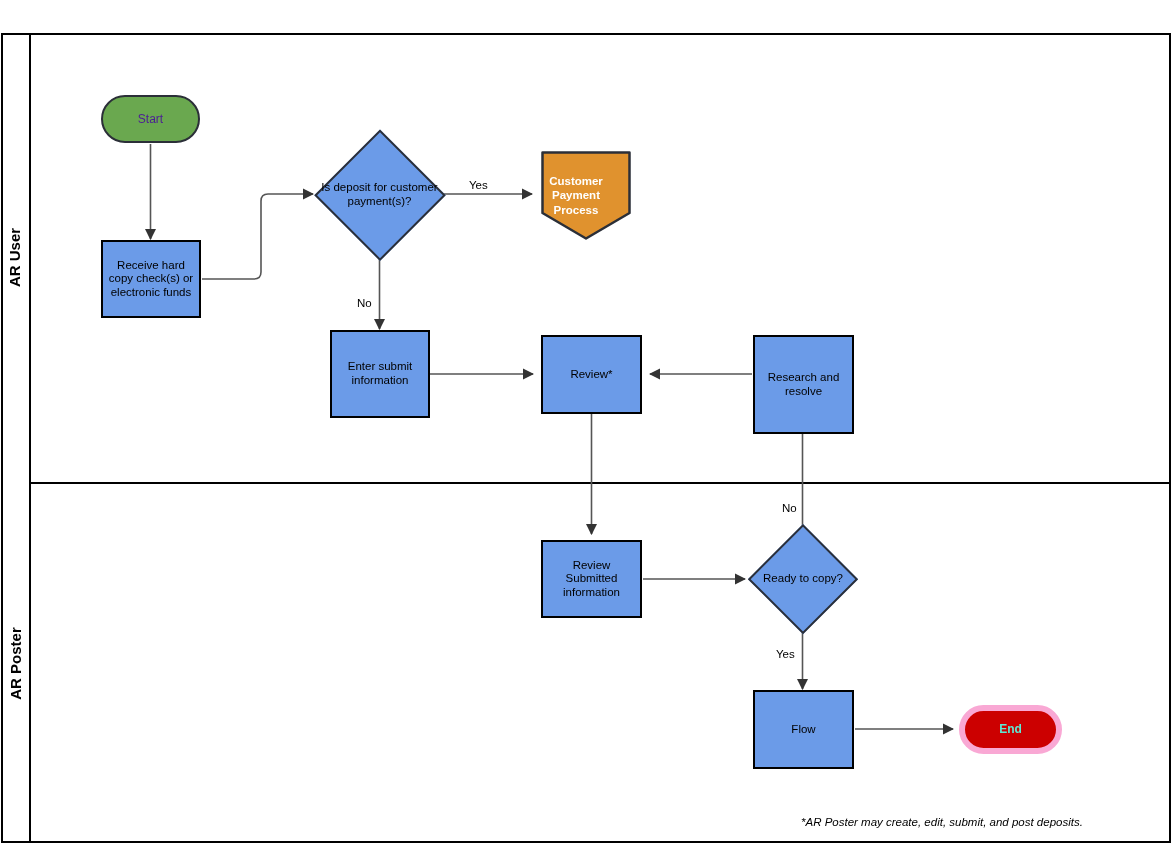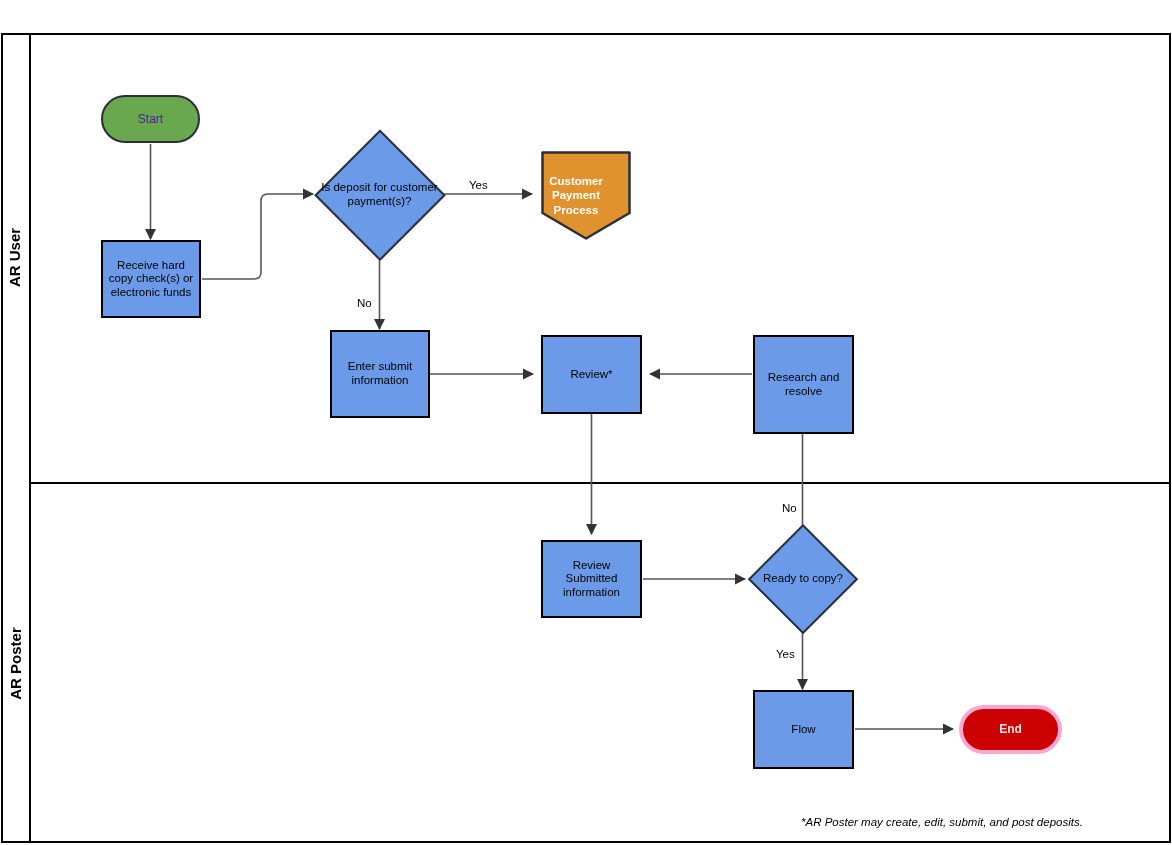--- a/index.html
+++ b/index.html
@@ -110,23 +110,23 @@
   .node-terminator-start {
     background: #6AA84F;
     border: 2px solid #2b2f38;
     border-radius: 50px;
     color: #4c1d95;
     font-size: 12px;
     font-weight: normal;
   }
   .node-terminator-end {
     background: #CC0000;
-    border: 4px solid #f9a8d4;
+    border: 6px solid #f9a8d4;
     border-radius: 50px;
-    color: #e5e5e5;
+    color: #5eead4;
     font-size: 12px;
     font-weight: bold;
   }
 
   
   .node-decision { background: transparent; border: none; }
   .node-decision .diamond-shape {
     position: absolute;
     left: 50%;
     top: 50%;

